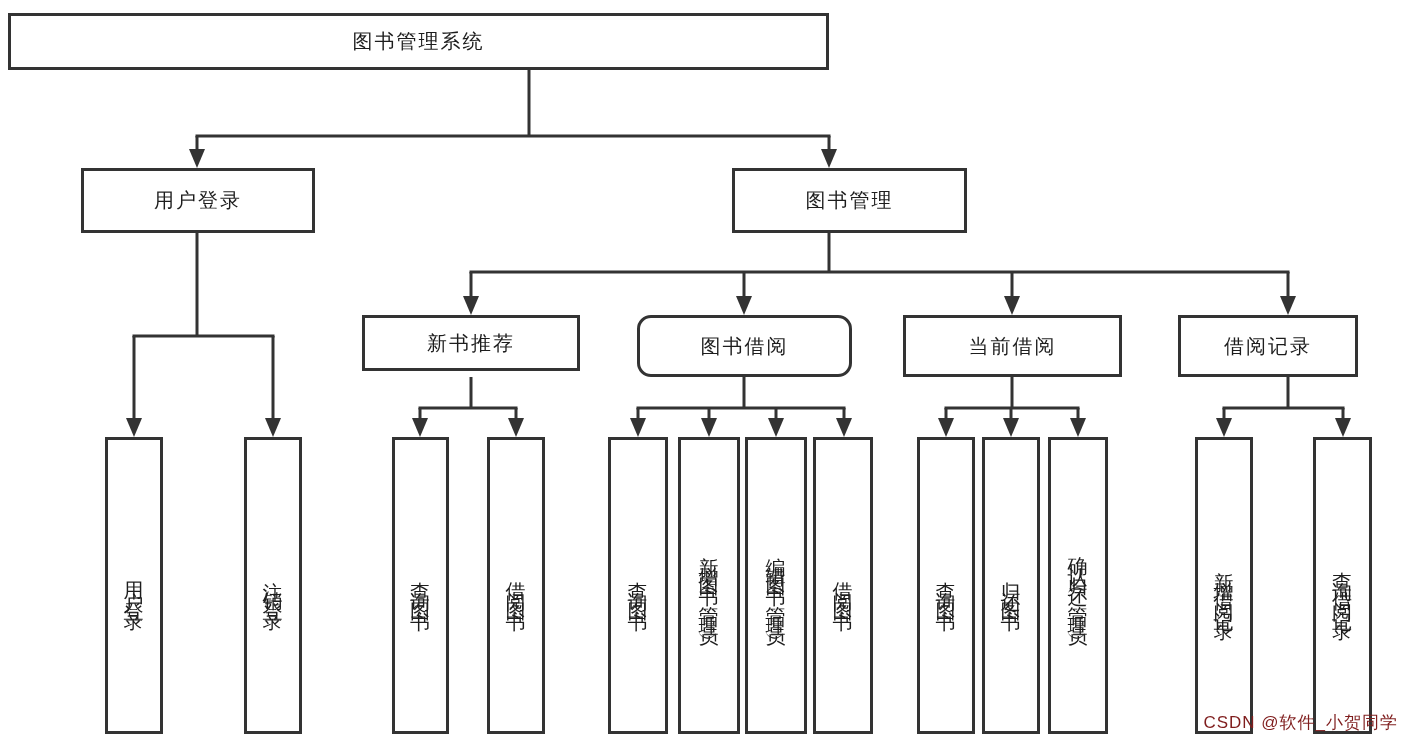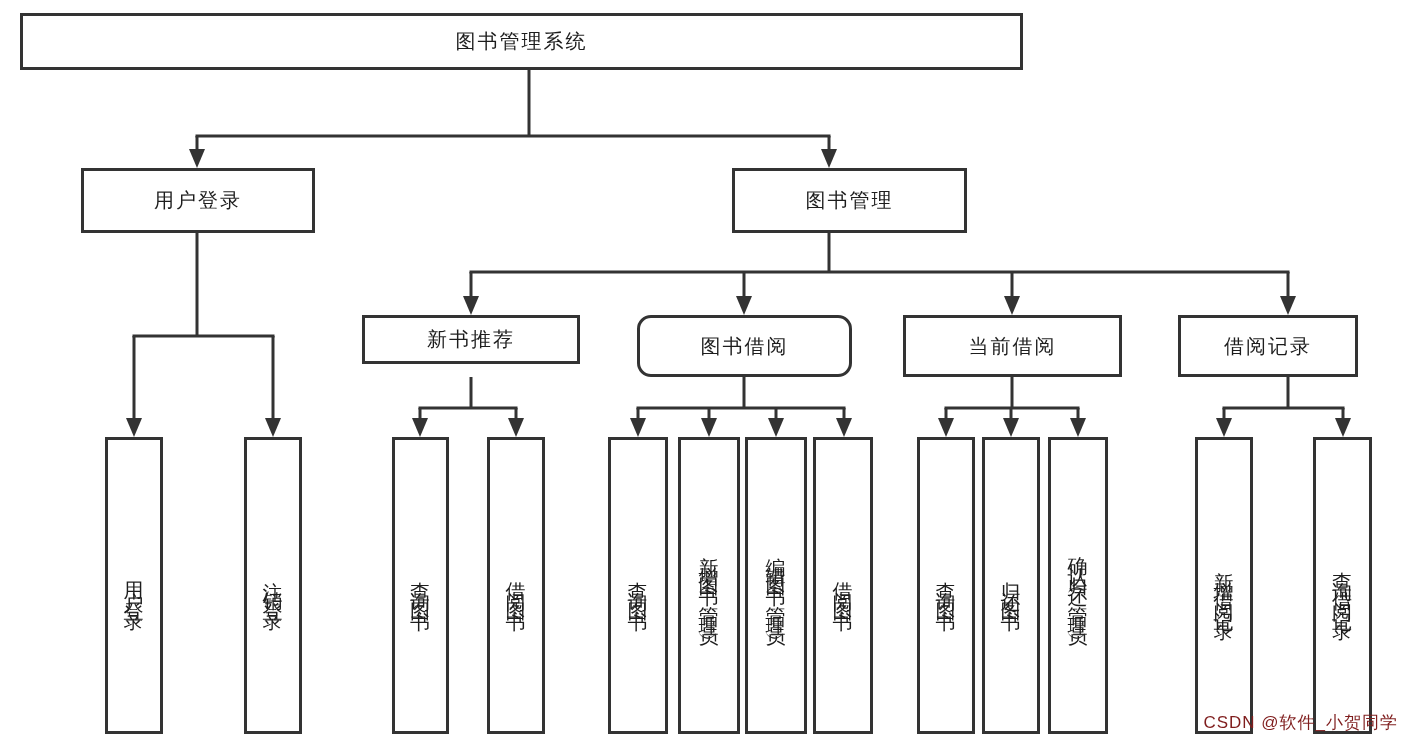--- a/index.html
+++ b/index.html
@@ -36,24 +36,24 @@
   }
   .leaf .v-label {
     writing-mode: vertical-rl;
     text-orientation: mixed;
     font-size: 20px;
     letter-spacing: 10px;
     line-height: 1;
     white-space: nowrap;
   }
   
-  .n-root            { left: 20px;   top: 13px;  width: 1003px; height: 57px; }
+  .n-root            { left: 8px;   top: 13px;  width: 821px; height: 57px; }
   .n-user-login      { left: 81px;   top: 168px; width: 234px;  height: 65px; }
   .n-book-mgmt       { left: 711px;  top: 168px; width: 235px;  height: 65px; margin-left: 21px; }
-  .n-new-book        { left: 362px;  top: 315px; width: 218px;  height: 49px; }
+  .n-new-book        { left: 362px;  top: 315px; width: 218px;  height: 56px; }
   .n-book-borrow     { left: 637px;  top: 315px; width: 215px;  height: 62px; border-radius: 14px; }
   .n-current-borrow  { left: 903px;  top: 315px; width: 219px;  height: 62px; }
   .n-borrow-record   { left: 1178px; top: 315px; width: 180px;  height: 62px; }
   .leaf { top: 437px; height: 297px; }
   .lf-0  { left: 105px;  width: 58px; }
   .lf-1  { left: 244px;  width: 58px; }
   .lf-2  { left: 392px;  width: 57px; }
   .lf-3  { left: 487px;  width: 58px; }
   .lf-4  { left: 608px;  width: 60px; }
   .lf-5  { left: 678px;  width: 62px; }

